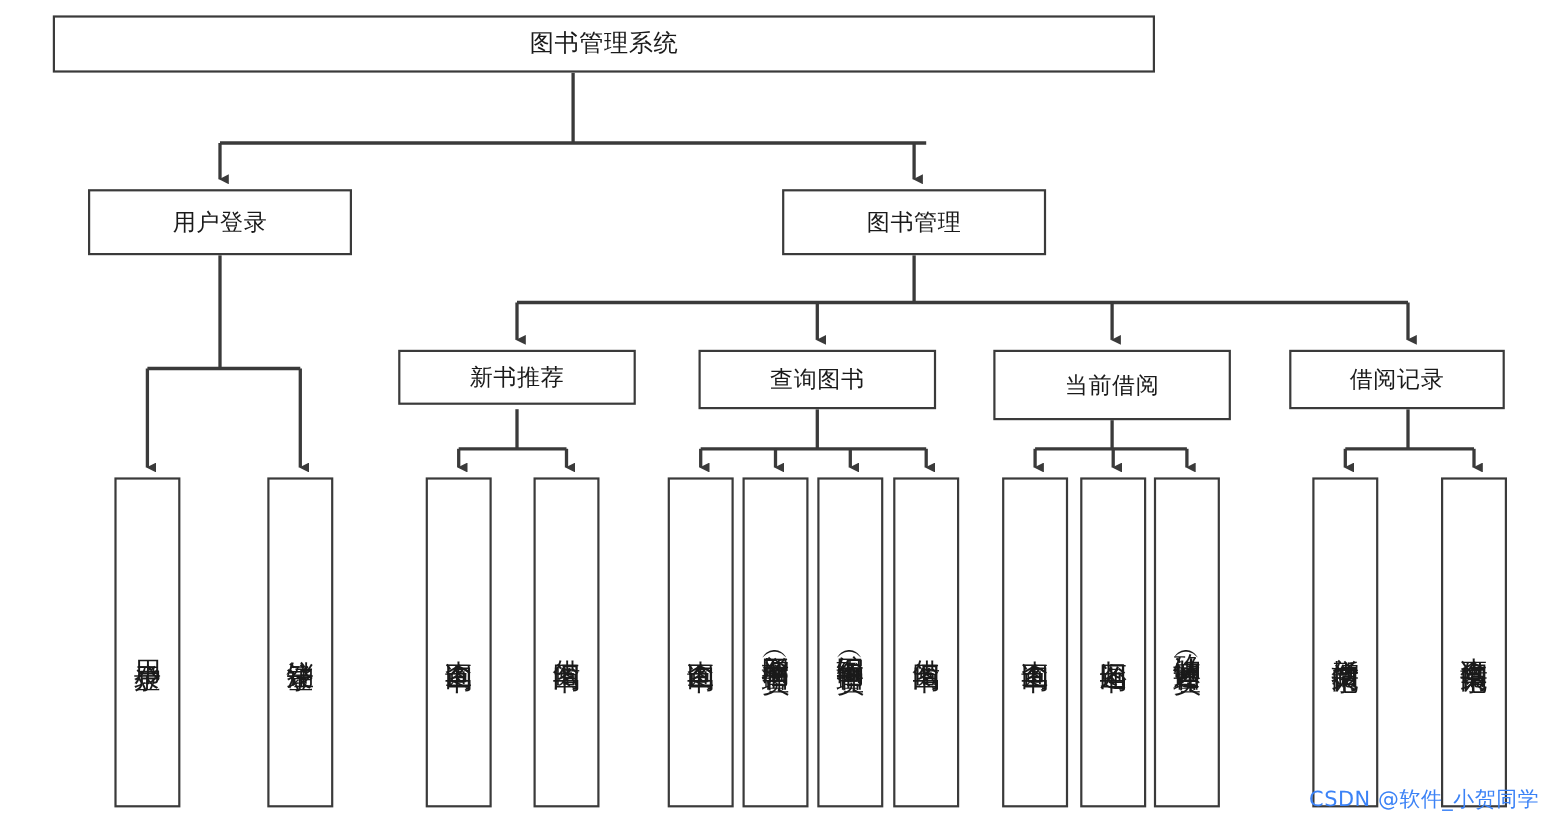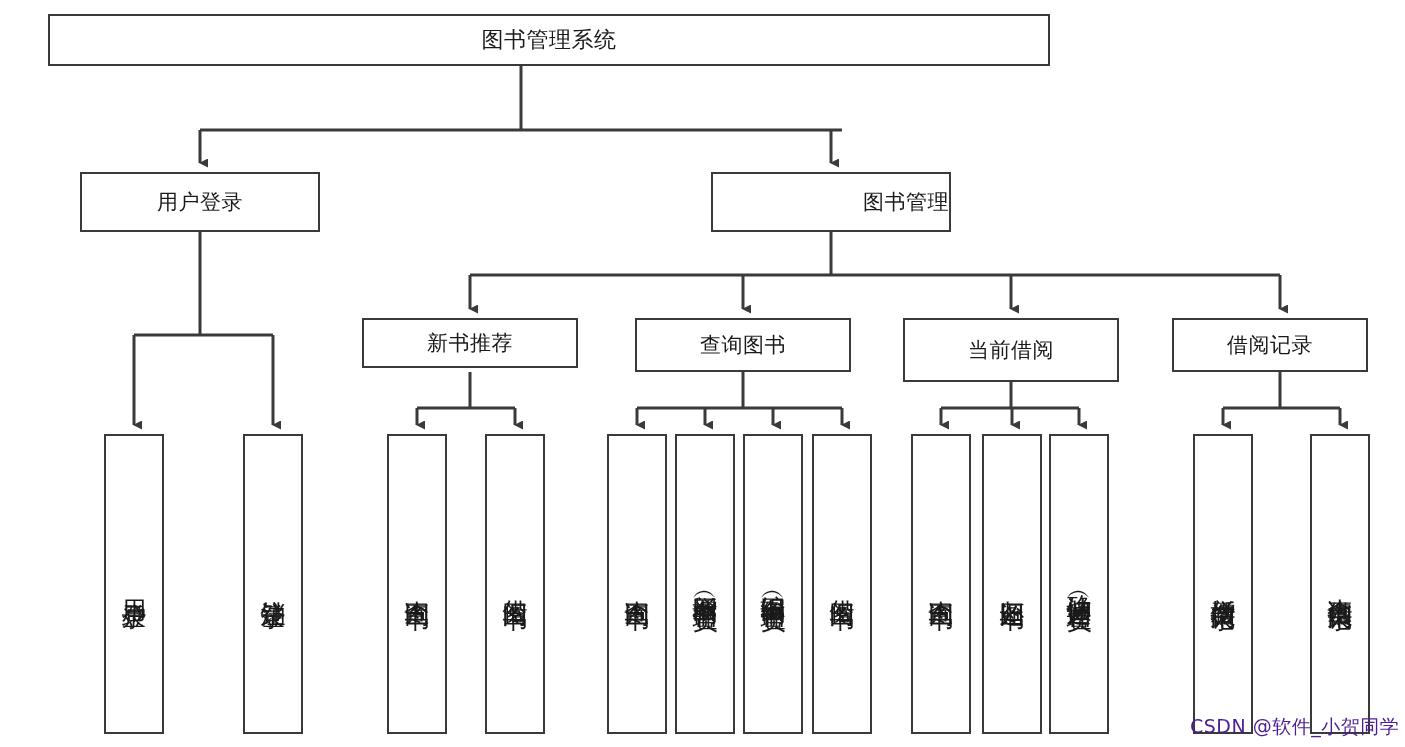--- a/index.html
+++ b/index.html
@@ -60,21 +60,21 @@
     writing-mode: vertical-rl;
     text-orientation: upright;
     font-size: 25px;
     line-height: 1.0;
     letter-spacing: 2px;
     max-height: 100%;
   }
   .watermark {
     position: absolute;
     font-size: 19px;
-    color: #4c1d95;
+    color: #3b82f6;
     white-space: nowrap;
     letter-spacing: 0.5px;
     font-family: "DejaVu Sans", "Liberation Sans", sans-serif;
   }
 </style>
 </head>
 <body>
 
 <div id="canvas">
 
@@ -128,21 +128,21 @@
     </g>
   </svg>
 
   <div class="node horiz root" style="left:20px; top:14px; width:1002px; height:52px;margin-left:28px;">
     <span class="label">图书管理系统</span>
   </div>
 
   <div class="node horiz" style="left:80px; top:172px; width:240px; height:60px;">
     <span class="label">用户登录</span>
   </div>
-  <div class="node horiz" style="left:711px; top:172px; width:240px; height:60px;justify-content:flex-end;">
+  <div class="node horiz" style="left:711px; top:172px; width:240px; height:60px;">
     <span class="label">图书管理</span>
   </div>
 
   <div class="node horiz" style="left:362px; top:318px; width:216px; height:50px;">
     <span class="label">新书推荐</span>
   </div>
   <div class="node horiz" style="left:635px; top:318px; width:216px; height:54px;">
     <span class="label">查询图书</span>
   </div>
   <div class="node horiz" style="left:903px; top:318px; width:216px; height:64px;">

